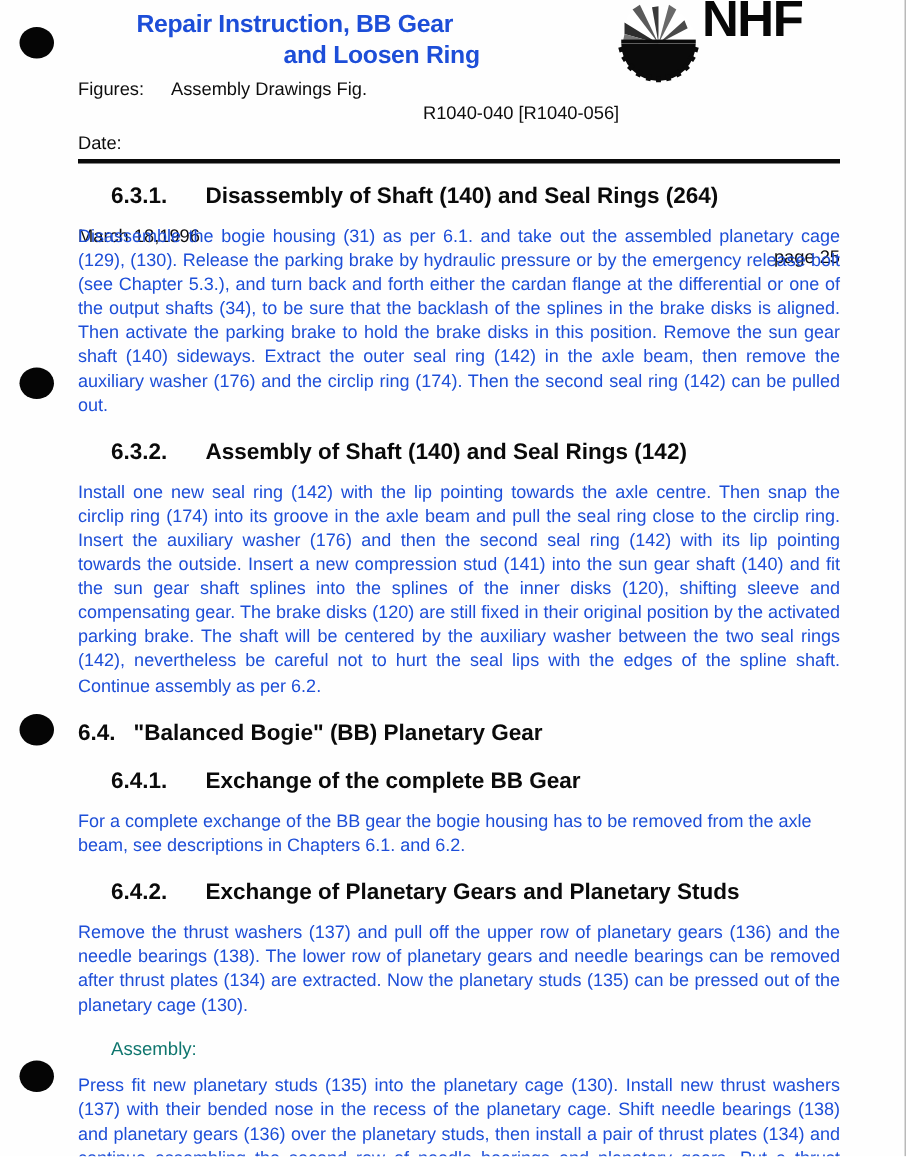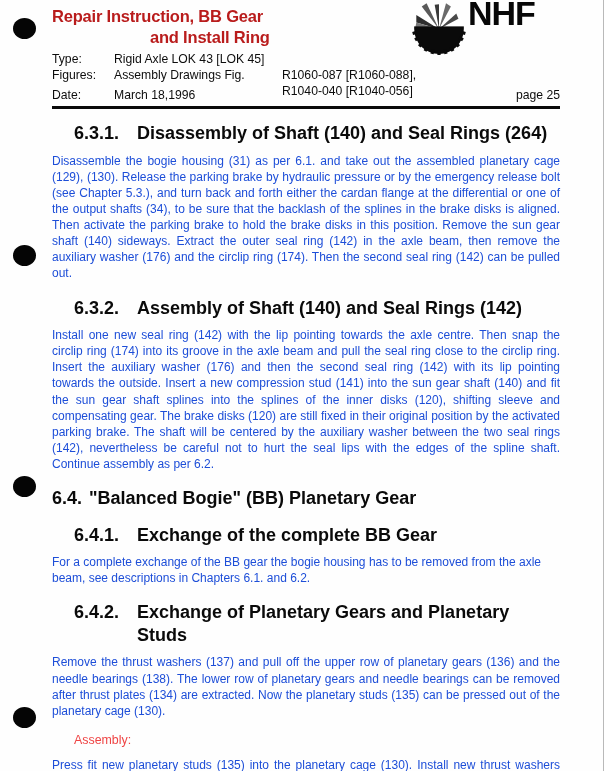--- a/index.html
+++ b/index.html
@@ -51,21 +51,22 @@
     position: absolute;
     left: 52px;
     top: 6px;
     width: 508px;
   }
   .title-line {
     font-size: 16.5px;
     font-weight: bold;
     letter-spacing: -0.2px;
     line-height: 1.30;
-    color: #b91c1c;
+    color: #1d4ed8;
+    margin-left: 39px;
   }
   .title-line-2 {
     padding-left: 98px;
   }
   .logo-wrap {
     position: absolute;
     left: 412px;
     top: 0px;
     width: 150px;
     height: 58px;
@@ -106,20 +107,21 @@
   .fig-indent { display: inline-block; width: 168px; }
 
   .date-row {
     position: absolute;
     left: 52px;
     top: 88px;
     width: 508px;
     display: flex;
     align-items: baseline;
     font-size: 12.2px;
+    flex-direction: column;
   }
   .date-label { width: 62px; flex: 0 0 62px; }
   .page-num {
     margin-left: auto;
     font-size: 12.2px;
   }
   .rule {
     position: absolute;
     left: 52px;
     top: 106px;
@@ -129,21 +131,21 @@
   }
 
   
   .body {
     position: absolute;
     left: 52px;
     top: 114px;
     width: 508px;
   }
   h3.sec {
-    font-size: 18px;
+    font-size: 15px;
     font-weight: bold;
     margin: 0;
     padding: 8px 0 6px 0;
     display: flex;
     line-height: 1.25;
     color: #0a0a0a;
   }
   h3.sec.lvl2 { padding-left: 0px; align-items: center; }
   h3.sec.lvl3 { padding-left: 22px; }
   .sec-num {
@@ -161,49 +163,44 @@
     text-align: justify;
     text-justify: inter-word;
     color: #1d4ed8;
   }
   p.para.last-left { text-align: left; }
   p.assembly {
     font-size: 12.4px;
     line-height: 1.345;
     margin: 0;
     padding: 6px 0 6px 22px;
-    color: #ef4444;
+    color: #0f766e;
   }
 </style>
 </head>
 <body>
 
 <div class="page">
 
   <div class="scan-edge-right"></div>
   <div class="scan-edge-far-right"></div>
 
   <div class="punch" style="left:13px; top:18px;"></div>
   <div class="punch" style="left:13px; top:245px;"></div>
   <div class="punch" style="left:13px; top:476px;"></div>
   <div class="punch" style="left:13px; top:707px;"></div>
 
   <div class="header">
     <div class="title-line">Repair Instruction, BB Gear</div>
-    <div class="title-line title-line-2">and Install Ring</div>
+    <div class="title-line title-line-2">and Loosen Ring</div>
 
     <div class="meta">
-      <div class="meta-row">
-        <span class="meta-label">Type:</span>
-        <span class="meta-val">Rigid Axle LOK 43  [LOK 45]</span>
-      </div>
       <div class="meta-row">
         <span class="meta-label">Figures:</span>
         <span class="fig-a">Assembly Drawings Fig.</span>
-        <span>R1060-087  [R1060-088],</span>
       </div>
       <div class="meta-row">
         <span class="meta-label"></span>
         <span class="fig-indent"></span>
         <span>R1040-040  [R1040-056]</span>
       </div>
     </div>
   </div>
 
   <div class="logo-wrap">

